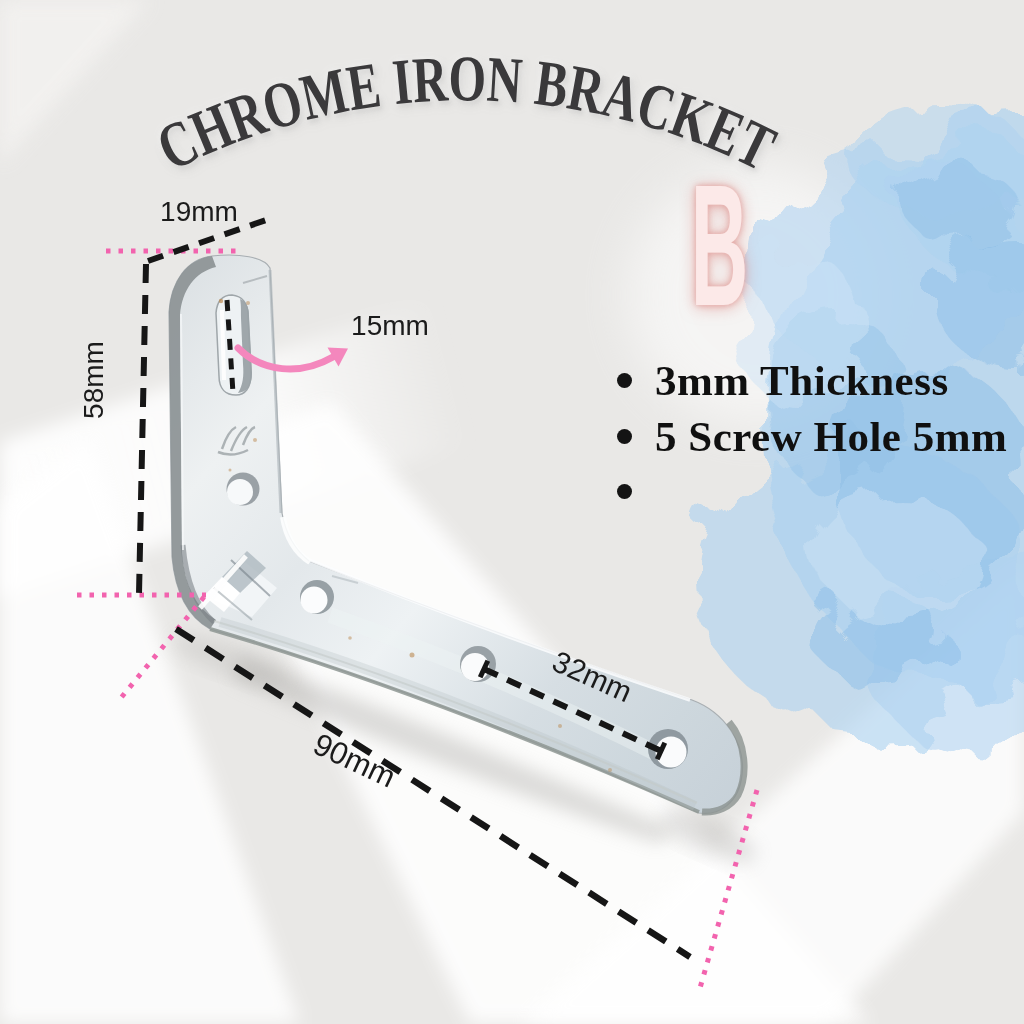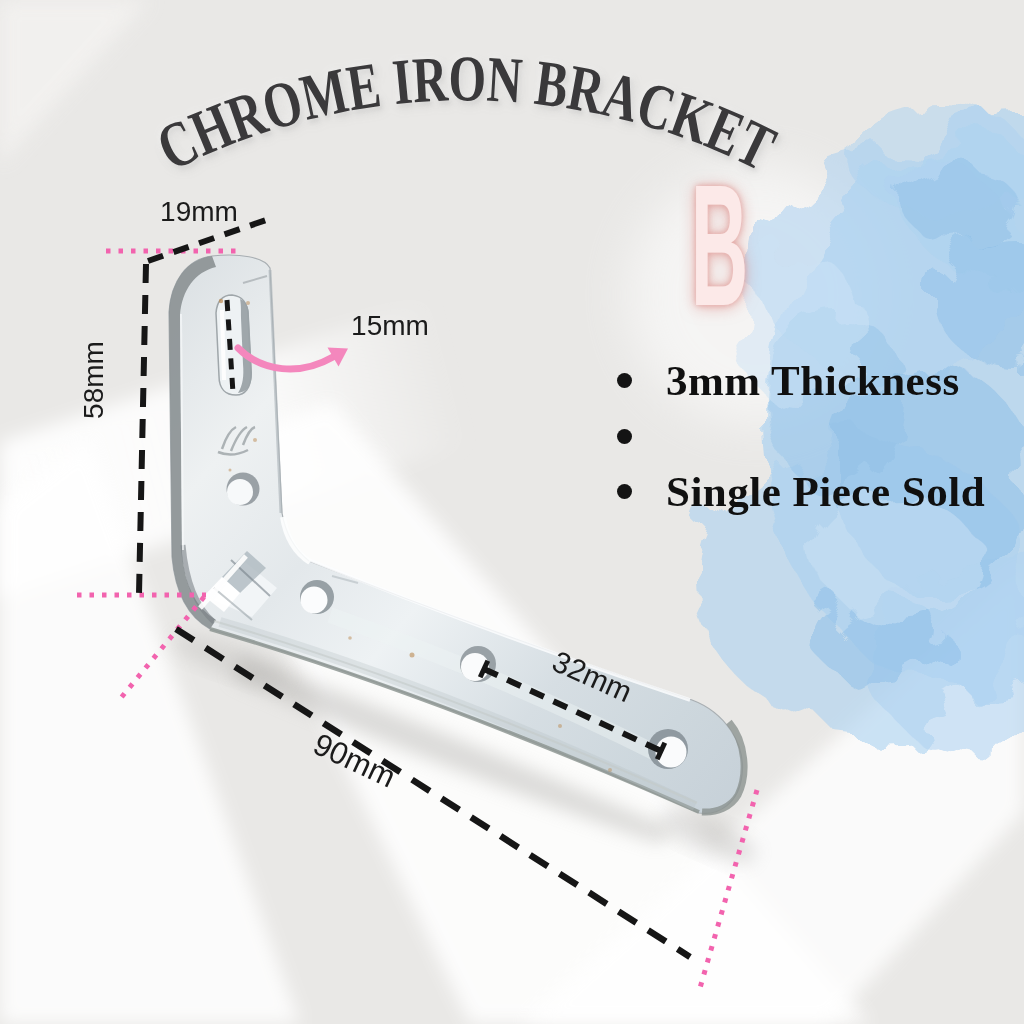--- a/index.html
+++ b/index.html
@@ -23,21 +23,21 @@
     font-family:"Liberation Sans",sans-serif;font-weight:bold;font-size:173px;line-height:173px;
     transform:scaleX(.46);transform-origin:50% 0;
     color:#fce9e8;
     text-shadow:0 0 2px #f0c9c7,0 0 10px #dfa09c,0 2px 24px rgba(217,122,117,.55);
     user-select:none;
   }
   
   .features{
     position:absolute;left:617px;top:353px;margin:0;padding:0;list-style:none;z-index:6;
   }
-  .features li{height:55.6px;display:flex;align-items:center;gap:34px;}
+  .features li{height:55.6px;display:flex;align-items:center;gap:23px;}
   .features .dot{width:15px;height:15px;border-radius:50%;background:#141414;flex:none;}
   .features span.txt{
     font-family:"Liberation Serif",serif;font-weight:bold;font-size:43px;line-height:1;
     color:#101010;letter-spacing:.5px;white-space:nowrap;
   }
 </style>
 </head>
 <body>
 
 <div class="stage">
@@ -225,20 +225,20 @@
     <span>B</span>
   </div>
 
   <ul class="features">
     <li>
       <span class="dot"></span>
       <span class="txt">3mm Thickness</span>
     </li>
     <li>
       <span class="dot"></span>
+      <span class="txt">5 Screw Hole 5mm</span>
     </li>
     <li>
       <span class="dot"></span>
-      <span class="txt">Single Piece Sold</span>
     </li>
   </ul>
 
 </div>
 
 </body></html>

